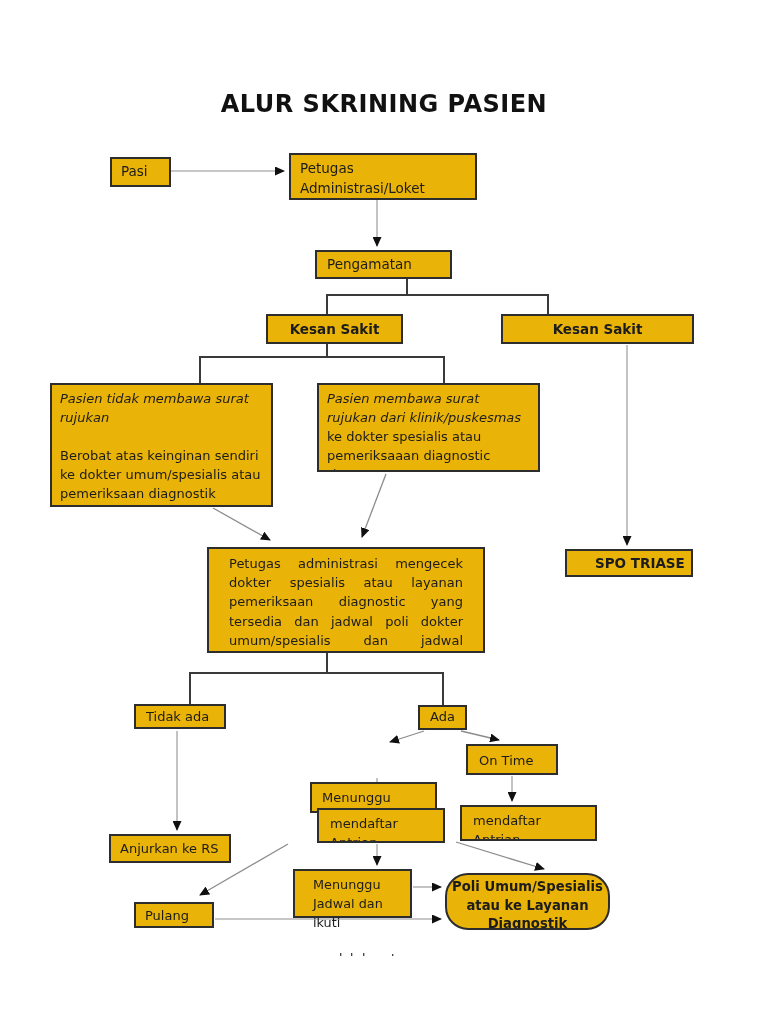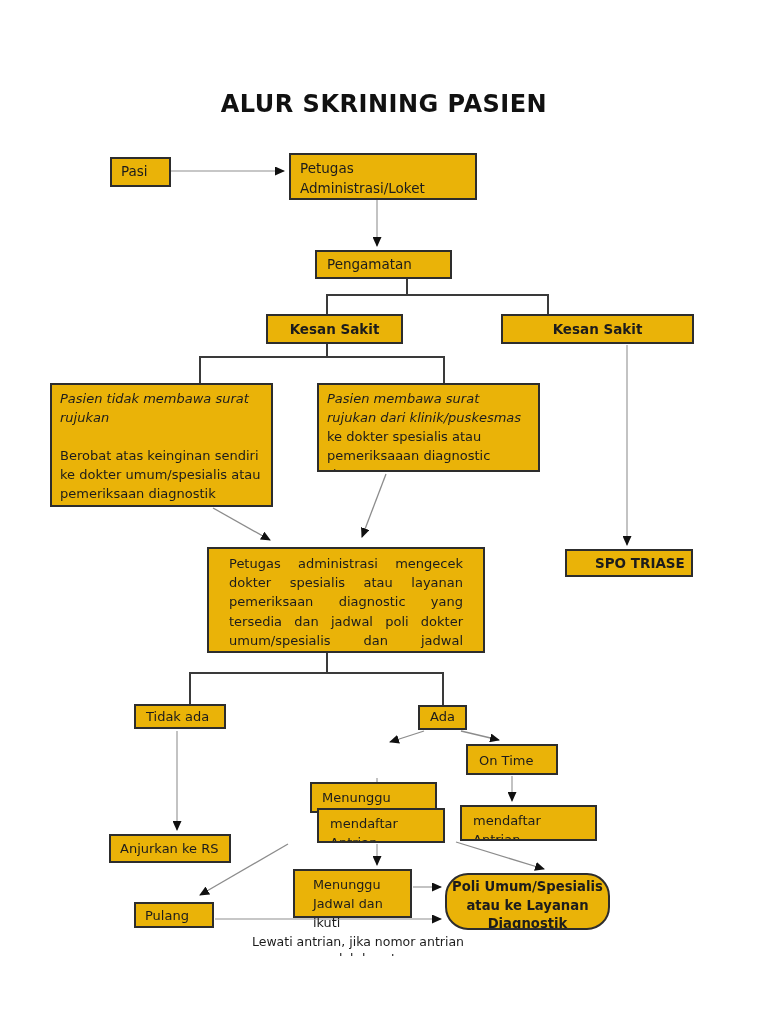--- a/index.html
+++ b/index.html
@@ -136,15 +136,15 @@
 
 <div class="node b-anjurkan">Anjurkan ke RS</div>
 
 <div class="node b-mjadwal">Menunggu Jadwal dan ikuti</div>
 
 <div class="node b-pulang">Pulang</div>
 
 <div class="node b-poli bold ctr clip">Poli Umum/Spesialis atau ke Layanan Diagnostik</div>
 
 <div class="caption">
-  <span>Lewati antrian, jika nomor antrian</span><br>
+  <br>
   <span>sudah lewat</span>
 </div>
 
 </body></html>

